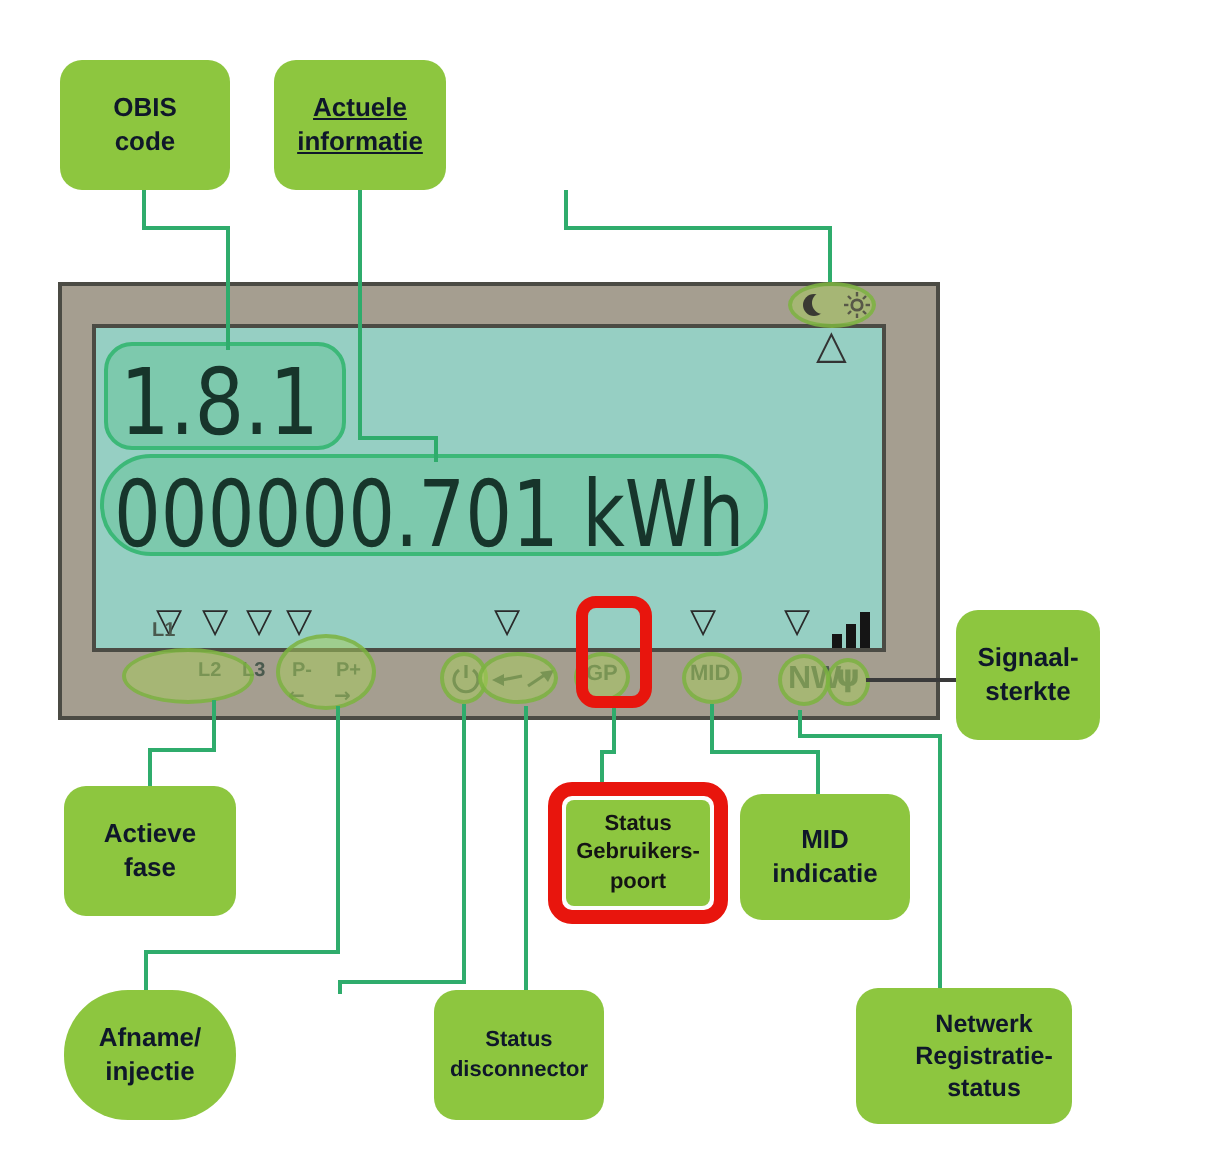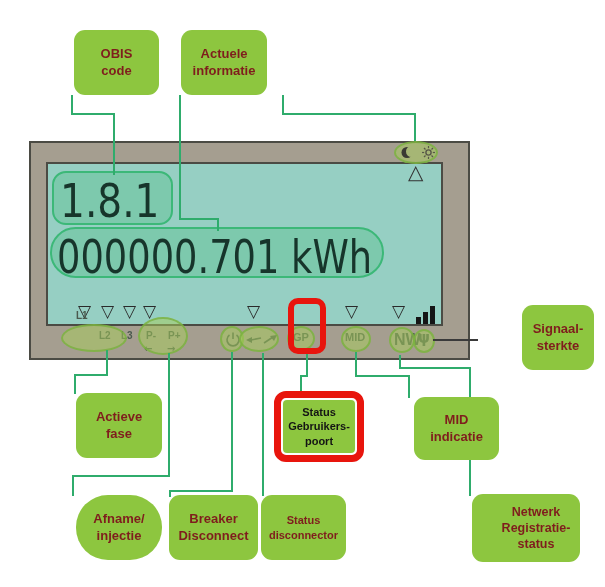--- a/index.html
+++ b/index.html
@@ -1,21 +1,21 @@
 <!DOCTYPE html>
 <html><head>
 <meta charset="utf-8">
 <style>
   html,body{margin:0;padding:0;background:#fff;}
   #stage{position:relative;width:605px;height:587px;background:#ffffff;overflow:hidden;
          font-family:"Liberation Sans",sans-serif;}
   
   .co{position:absolute;background:#8dc63f;border-radius:11px;display:flex;
-      align-items:center;justify-content:center;text-align:center;color:#7f1d1d;
-      font-weight:700;font-size:13px;line-height:1.3;white-space:pre-line;margin-left:44px;}
+      align-items:center;justify-content:center;text-align:center;color:#0f172a;
+      font-weight:700;font-size:13px;line-height:1.3;white-space:pre-line;}
   .co.small{font-size:11px;}
   .co.mid-size{font-size:12.5px;}
   
   .ln{position:absolute;background:#2fac6c;}
   .ln-dark{position:absolute;background:#3a3a3a;}
   
   #bezel{position:absolute;left:29px;top:141px;width:441px;height:219px;
          background:#a59e90;border:2px solid #4b4b44;box-sizing:border-box;}
   #screen{position:absolute;left:46px;top:162px;width:397px;height:164px;
           background:#96cfc3;border:2px solid #4b4b44;box-sizing:border-box;}
@@ -38,21 +38,21 @@
       font-weight:700;font-size:11px;line-height:1.3;white-space:pre-line;color:#141414;}
   svg{display:block;}
 </style>
 </head>
 <body>
 
 <div id="stage">
 
   <div class="co" style="left:30px;top:30px;width:85px;height:65px;">OBIS
 code</div>
-  <div class="co" style="left:137px;top:30px;width:86px;height:65px;">Actuele
+  <div class="co" style="left:137px;top:30px;width:86px;height:65px;text-decoration:underline;">Actuele
 informatie</div>
 
   <div class="ln" style="left:71px;top:95px;width:2px;height:20px;"></div>
   <div class="ln" style="left:71px;top:113px;width:44px;height:2px;"></div>
   <div class="ln" style="left:113px;top:113px;width:2px;height:62px;z-index:7;"></div>
 
   <div class="ln" style="left:179px;top:95px;width:2px;height:125px;z-index:7;"></div>
   <div class="ln" style="left:179px;top:218px;width:40px;height:2px;z-index:7;"></div>
   <div class="ln" style="left:217px;top:218px;width:2px;height:13px;z-index:7;"></div>
 
@@ -179,22 +179,20 @@
     <div class="inner">Status
 Gebruikers-
 poort</div>
   </div>
 
   <div class="co" style="left:370px;top:397px;width:85px;height:63px;">MID
 indicatie</div>
 
   <div class="co" style="left:32px;top:495px;width:86px;height:65px;border-radius:32px;">Afname/
 injectie</div>
-  <div class="co" style="left:125px;top:495px;width:89px;height:65px;">Breaker
-Disconnect</div>
   <div class="co small" style="left:217px;top:495px;width:85px;height:65px;">Status
 disconnector</div>
   <div class="co mid-size" style="left:428px;top:494px;width:88px;height:68px;padding-left:20px;">Netwerk
 Registratie-
 status</div>
 
   <div class="co" style="left:478px;top:305px;width:72px;height:65px;">Signaal-
 sterkte</div>
 
 </div>

